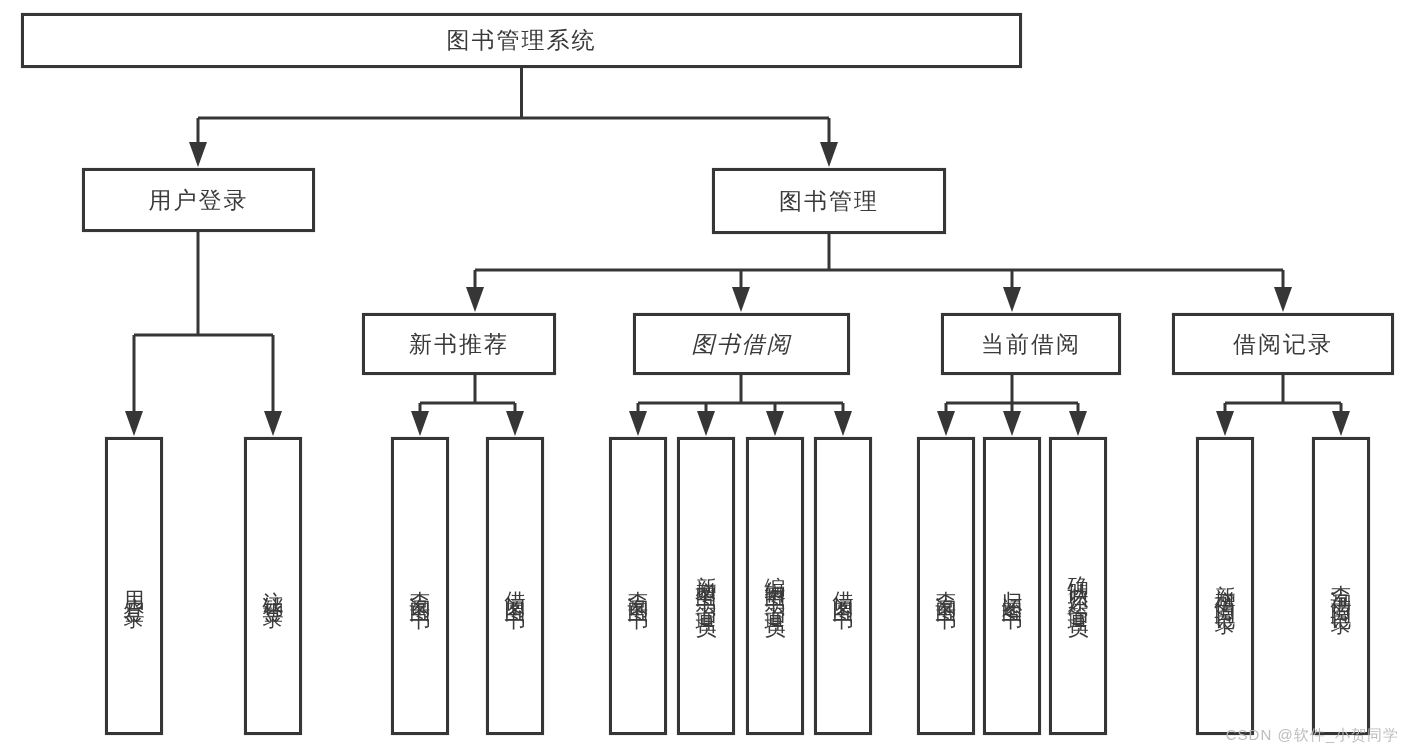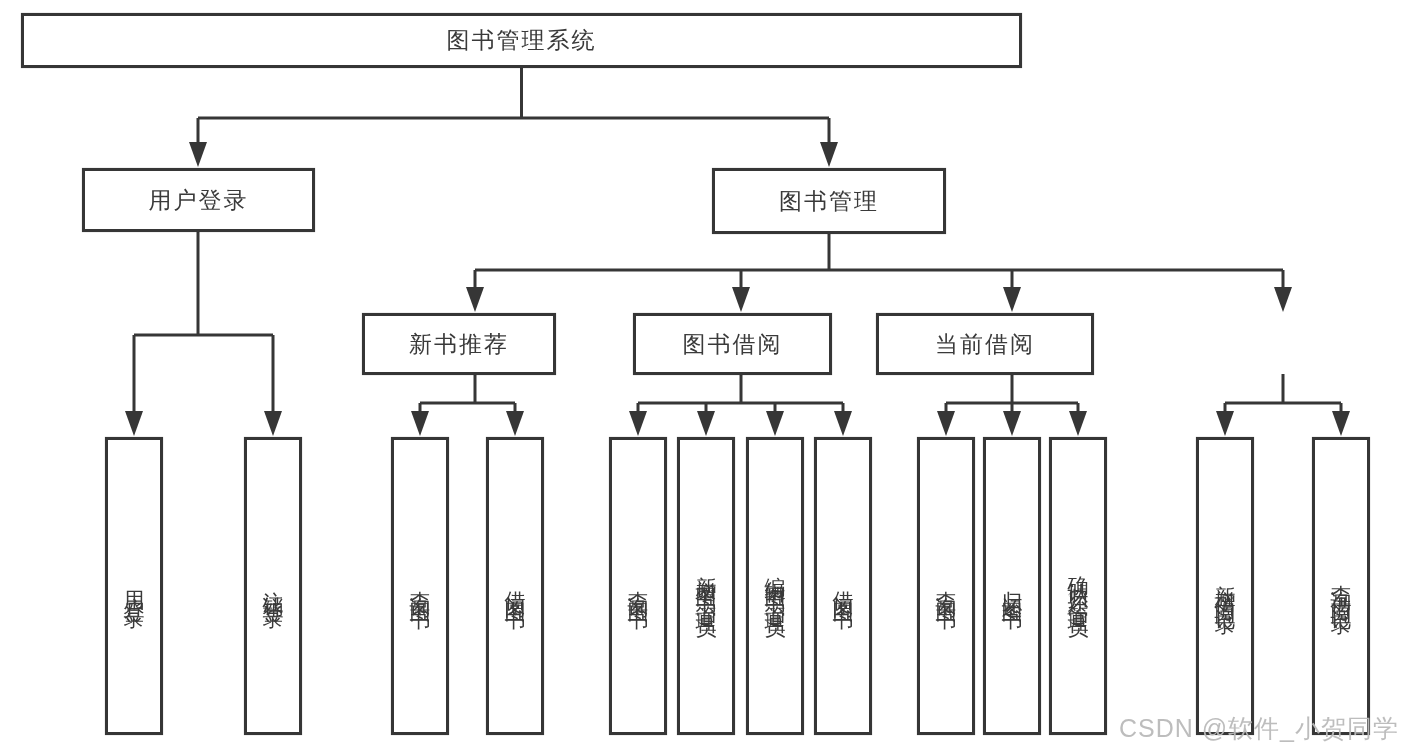--- a/index.html
+++ b/index.html
@@ -41,42 +41,42 @@
     line-height: 1.15;
     letter-spacing: 6px;
     color: #3a3a3a;
     white-space: nowrap;
   }
   .root-box   { left: 21px;   top: 13px;  width: 1001px; height: 55px; }
   .lvl2-a     { left: 82px;   top: 168px; width: 233px;  height: 64px; }
   .lvl2-b     { left: 712px;  top: 168px; width: 234px;  height: 66px; }
   .lvl3       { top: 313px; height: 62px; }
   .lvl3-a     { left: 362px;  width: 194px; }
-  .lvl3-b     { left: 633px;  width: 199px; }
-  .lvl3-c     { left: 876px;  width: 218px; }
+  .lvl3-b     { left: 633px;  width: 217px; font-style: italic; }
+  .lvl3-c     { left: 941px;  width: 180px; }
   .lvl3-d     { left: 1172px; width: 222px; }
   .leaf       { top: 437px; width: 58px; height: 298px; }
   .leaf-1  { left: 105px; }
   .leaf-2  { left: 244px; }
   .leaf-3  { left: 391px; }
   .leaf-4  { left: 486px; }
   .leaf-5  { left: 609px; }
   .leaf-6  { left: 677px; }
   .leaf-7  { left: 746px; }
   .leaf-8  { left: 814px; }
   .leaf-9  { left: 917px; }
   .leaf-10 { left: 983px; }
   .leaf-11 { left: 1049px; }
   .leaf-12 { left: 1196px; }
   .leaf-13 { left: 1312px; }
   .watermark {
     position: absolute;
     right: 6px;
     bottom: 2px;
-    font-size: 25px;
+    font-size: 15px;
     color: rgba(185,185,185,0.95);
     letter-spacing: 1px;
     white-space: nowrap;
     z-index: 5;
   }
 </style>
 </head>
 <body>
 
 <div id="stage">
@@ -143,20 +143,23 @@
 
   <div class="box lvl3 lvl3-a">
     <span class="hlabel">新书推荐</span>
   </div>
   <div class="box lvl3 lvl3-b">
     <span class="hlabel">图书借阅</span>
   </div>
   <div class="box lvl3 lvl3-c">
     <span class="hlabel">当前借阅</span>
   </div>
+  <div class="box lvl3 lvl3-d">
+    <span class="hlabel">借阅记录</span>
+  </div>
 
   <div class="box leaf leaf-1">
     <span class="vlabel">用户登录</span>
   </div>
   <div class="box leaf leaf-2">
     <span class="vlabel">注销登录</span>
   </div>
 
   <div class="box leaf leaf-3">
     <span class="vlabel">查询图书</span>

